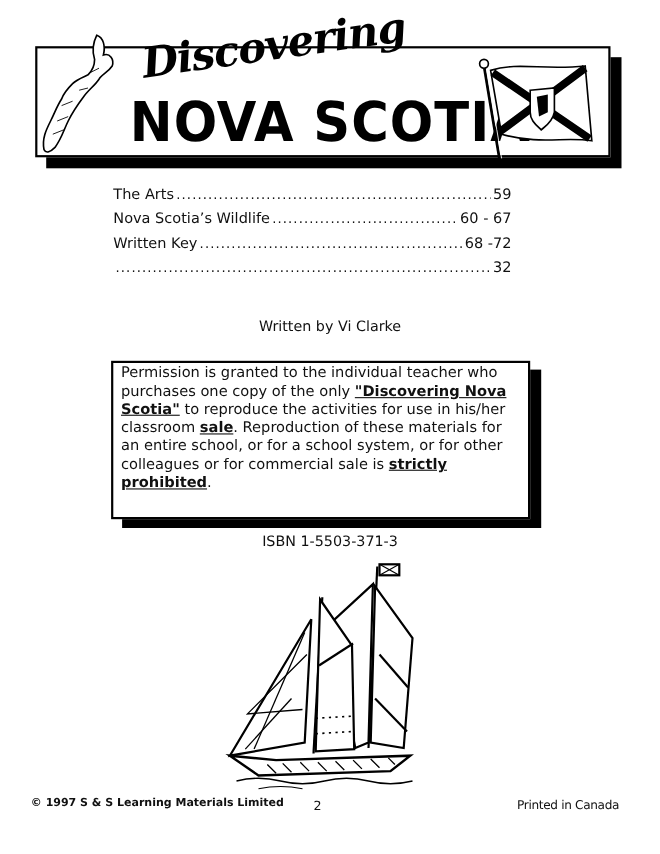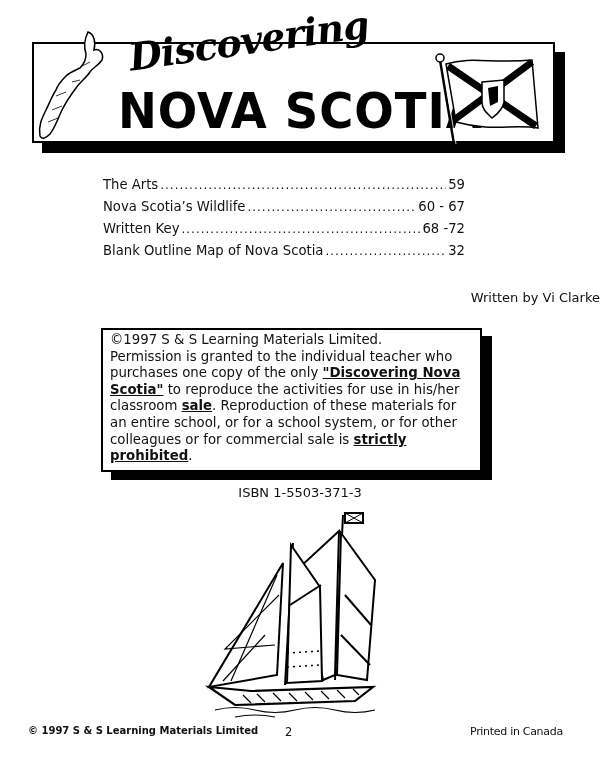--- a/index.html
+++ b/index.html
@@ -9,27 +9,27 @@
     
     .banner-shadow { left:42px; top:52px; width:523px; height:101px; background:#000; }
     .banner { left:32px; top:42px; width:519px; height:97px; background:#fff; border:2px solid #000; }
     .banner-title-script { left:128px; top:18px; font-family:"DejaVu Serif", serif; font-style:italic; font-weight:bold; font-size:38px; color:#000; transform:rotate(-8deg); letter-spacing:-1px; }
     .banner-title-main { left:118px; top:82px; font-family:"DejaVu Sans", sans-serif; font-weight:bold; font-size:50px; color:#000; letter-spacing:1px; transform:scaleX(0.93); transform-origin:left top; }
     .map-art { left:36px; top:26px; }
     .flag-art { left:432px; top:52px; }
 
     
     .toc { left:103px; top:170px; width:362px; font-size:13.2px; }
-    .toc-row { display:flex; align-items:flex-end; height:22px; }
+    .toc-row { display:flex; align-items:flex-start; height:22px; }
     .toc-title { white-space:nowrap; }
     .toc-dots { flex:1; overflow:hidden; white-space:nowrap; margin:0 2px; letter-spacing:1px; font-size:12px; }
     .toc-dots::before { content:"...................................................................................................................................."; }
     .toc-page { white-space:nowrap; }
 
-    .author { left:0; width:600px; top:290px; text-align:right; font-size:13px; }
+    .author { left:0; width:600px; top:290px; text-align:center; font-size:13px; }
 
     
     .copy-shadow { left:111px; top:336px; width:381px; height:144px; background:#000; }
     .copy-box { left:101px; top:328px; width:377px; height:140px; background:#fff; border:2px solid #000; }
     .copy-text { left:110px; top:332px; width:362px; font-size:13.3px; line-height:16.6px; }
     .copy-text b { font-weight:bold; text-decoration:underline; }
 
     .isbn { left:0; width:600px; top:485px; text-align:center; font-size:13px; }
 
     .ship-art { left:195px; top:505px; }
@@ -73,32 +73,30 @@
     <span class="toc-title">Nova Scotia’s Wildlife</span>
     <span class="toc-dots"></span>
     <span class="toc-page">60 - 67</span>
   </div>
   <div class="toc-row">
     <span class="toc-title">Written Key</span>
     <span class="toc-dots"></span>
     <span class="toc-page">68 -72</span>
   </div>
   <div class="toc-row">
-    <span class="toc-title">Blank Outline Map of Nova Scotia</span>
     <span class="toc-dots"></span>
     <span class="toc-page">32</span>
   </div>
 </div>
 
 <div class="abs author">Written by Vi Clarke</div>
 
 <div class="abs copy-shadow"></div>
 <div class="abs copy-box"></div>
 <div class="abs copy-text">
-  <div>©1997 S &amp; S Learning Materials Limited.</div>
   <span>Permission is granted to the individual teacher who purchases one copy of the only </span><b>"Discovering Nova Scotia"</b><span> to reproduce the activities for use in his/her classroom </span><b>sale</b><span>.  Reproduction of these materials for an entire school, or for a school system, or for other colleagues or for commercial sale is </span><b>strictly prohibited</b><span>.</span>
 </div>
 
 <div class="abs isbn">ISBN 1-5503-371-3</div>
 
 <svg class="abs ship-art" width="200" height="215" viewBox="0 0 200 215">
   <g fill="none" stroke="#000" stroke-width="2">
 
     <rect x="150" y="8" width="18" height="10" fill="#fff"></rect>
     <line x1="150" y1="8" x2="168" y2="18" stroke-width="1"></line>

